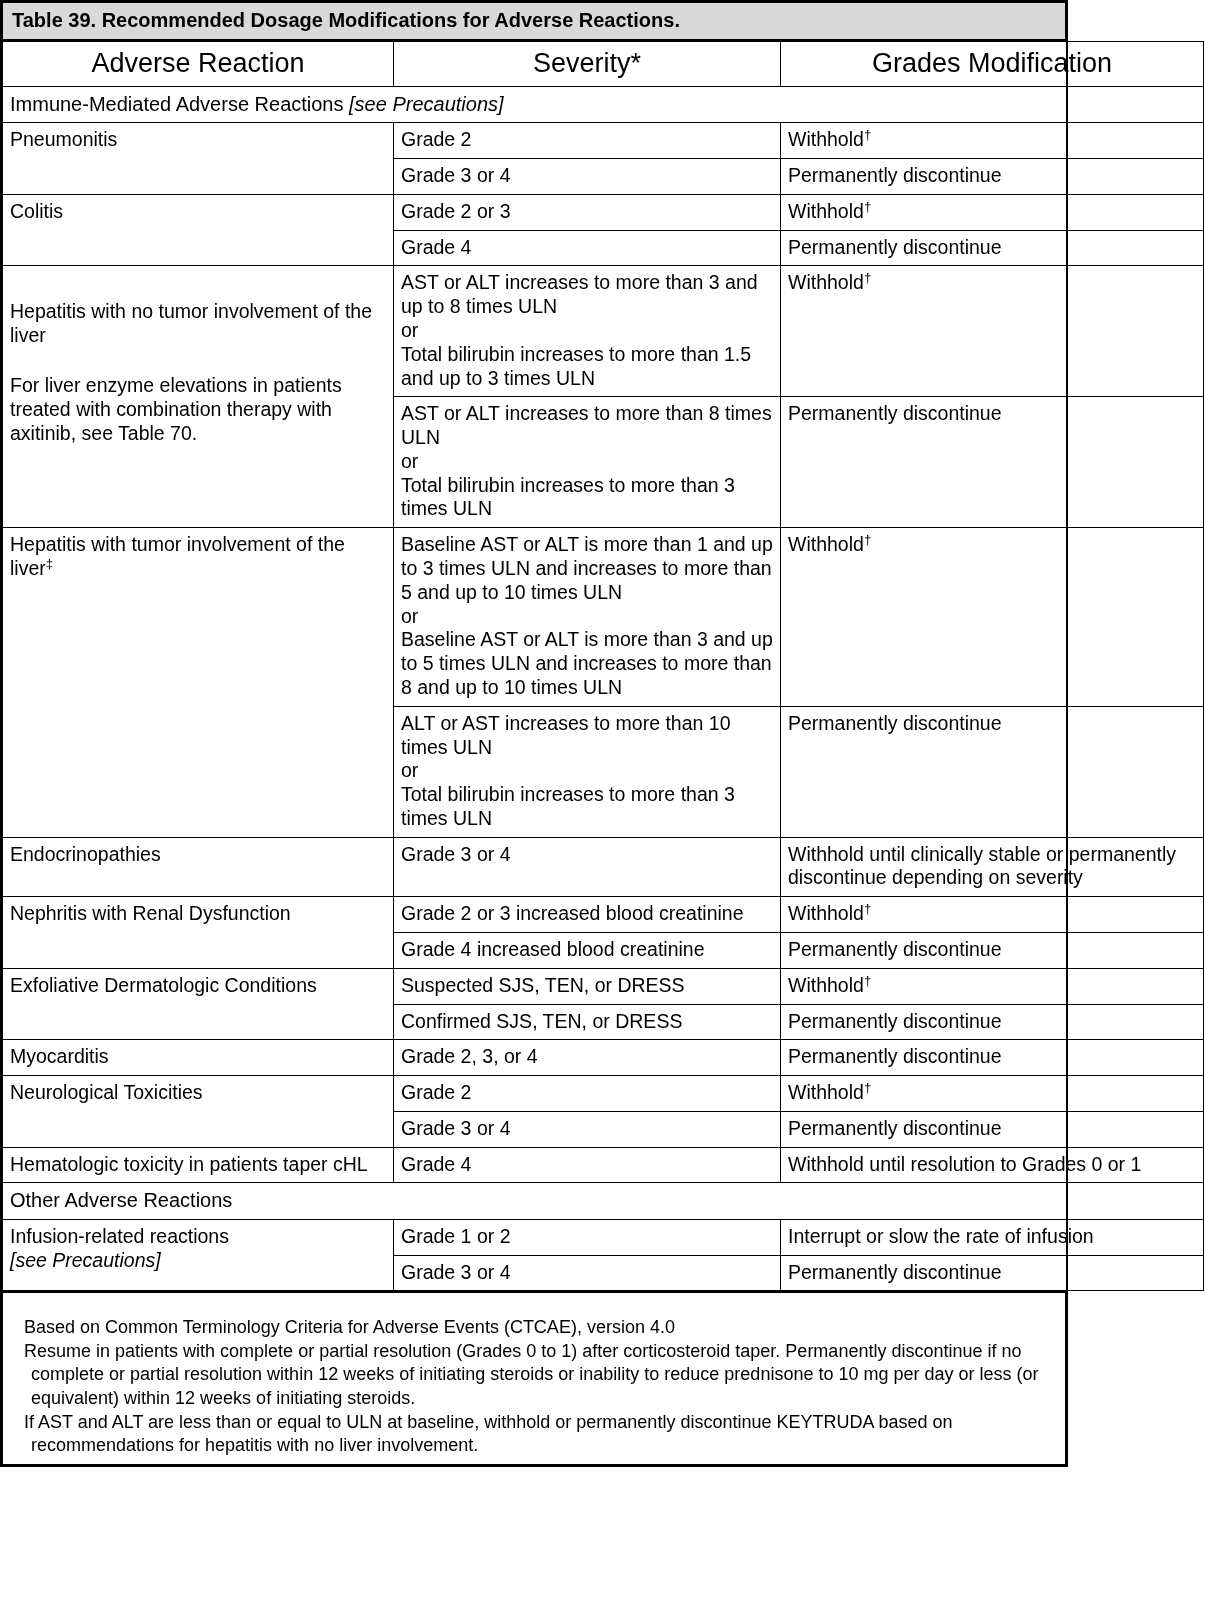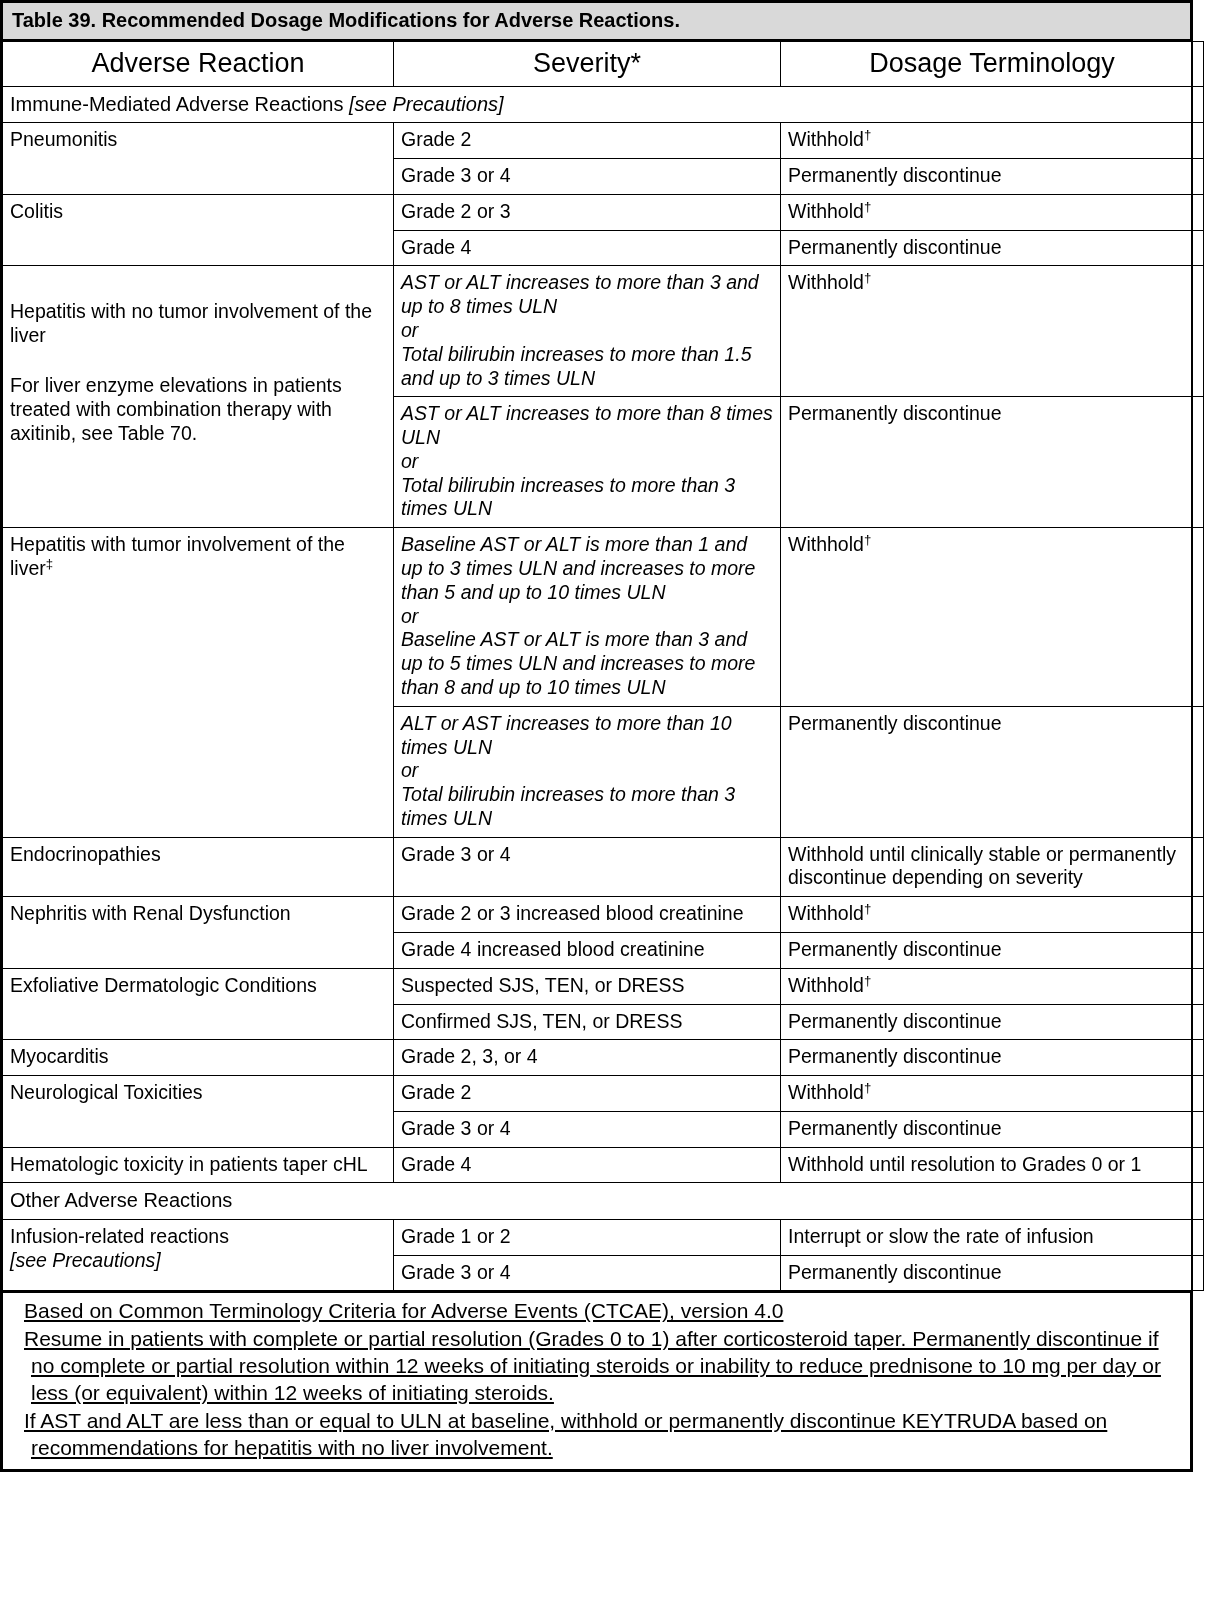--- a/index.html
+++ b/index.html
@@ -6,21 +6,21 @@
     margin: 0;
     padding: 0;
     background: #ffffff;
   }
   body {
     font-family: "Liberation Sans", sans-serif;
     color: #000000;
     -webkit-font-smoothing: antialiased;
   }
   #table-root {
-    width: 1193px;
+    width: 1068px;
     box-sizing: border-box;
     border: 2px solid #000;
     border-collapse: collapse;
   }
   table.dosage {
     width: 1201px;
     border-collapse: collapse;
     table-layout: fixed;
     font-size: 19.5px;
     line-height: 1.22;
@@ -58,35 +58,34 @@
     border-top-width: 2.5px;
     border-bottom-width: 2.5px;
   }
   .section-head .normal-italic {
     font-weight: normal;
     font-style: italic;
   }
   td.mid { vertical-align: middle; }
   .grp-top { border-top-width: 2.5px; }
   .grp-bot { border-bottom-width: 2.5px; }
-  .nowrap-lines { white-space: pre-line; font-style: italic; }
+  .nowrap-lines { white-space: pre-line; }
   sup {
     font-size: 0.68em;
     vertical-align: super;
     line-height: 0;
   }
   .italic { font-style: italic; }
 
   .footnotes {
     border: 1.6px solid #000;
     border-top-width: 2.5px;
-    font-size: 21px;
+    font-size: 18px;
     line-height: 1.28;
-    padding: 5px 8px 6px 8px;
-    text-decoration: underline;
+    padding: 23px 8px 6px 8px;
   }
   .fn-line {
     padding-left: 20px;
     text-indent: -20px;
     margin: 0 0 1px 0;
   }
   .fn-line.plain {
     padding-left: 0;
     text-indent: 0;
   }
@@ -105,21 +104,21 @@
   <table class="dosage">
     <colgroup>
       <col class="c-reaction">
         <col class="c-severity">
         <col class="c-dosage">
     </colgroup>
     <thead>
       <tr>
         <th class="col-head">Adverse Reaction</th>
         <th class="col-head">Severity*</th>
-        <th class="col-head">Dosage Terminology</th>
+        <th class="col-head">Grades Modification</th>
       </tr>
     </thead>
     <tbody>
 
       <tr>
         <td class="section-head" colspan="3"><span>Immune-Mediated Adverse Reactions</span> <span class="normal-italic">[see Precautions]</span></td>
       </tr>
 
       <tr>
         <td class="mid grp-top" rowspan="2">Pneumonitis</td>

